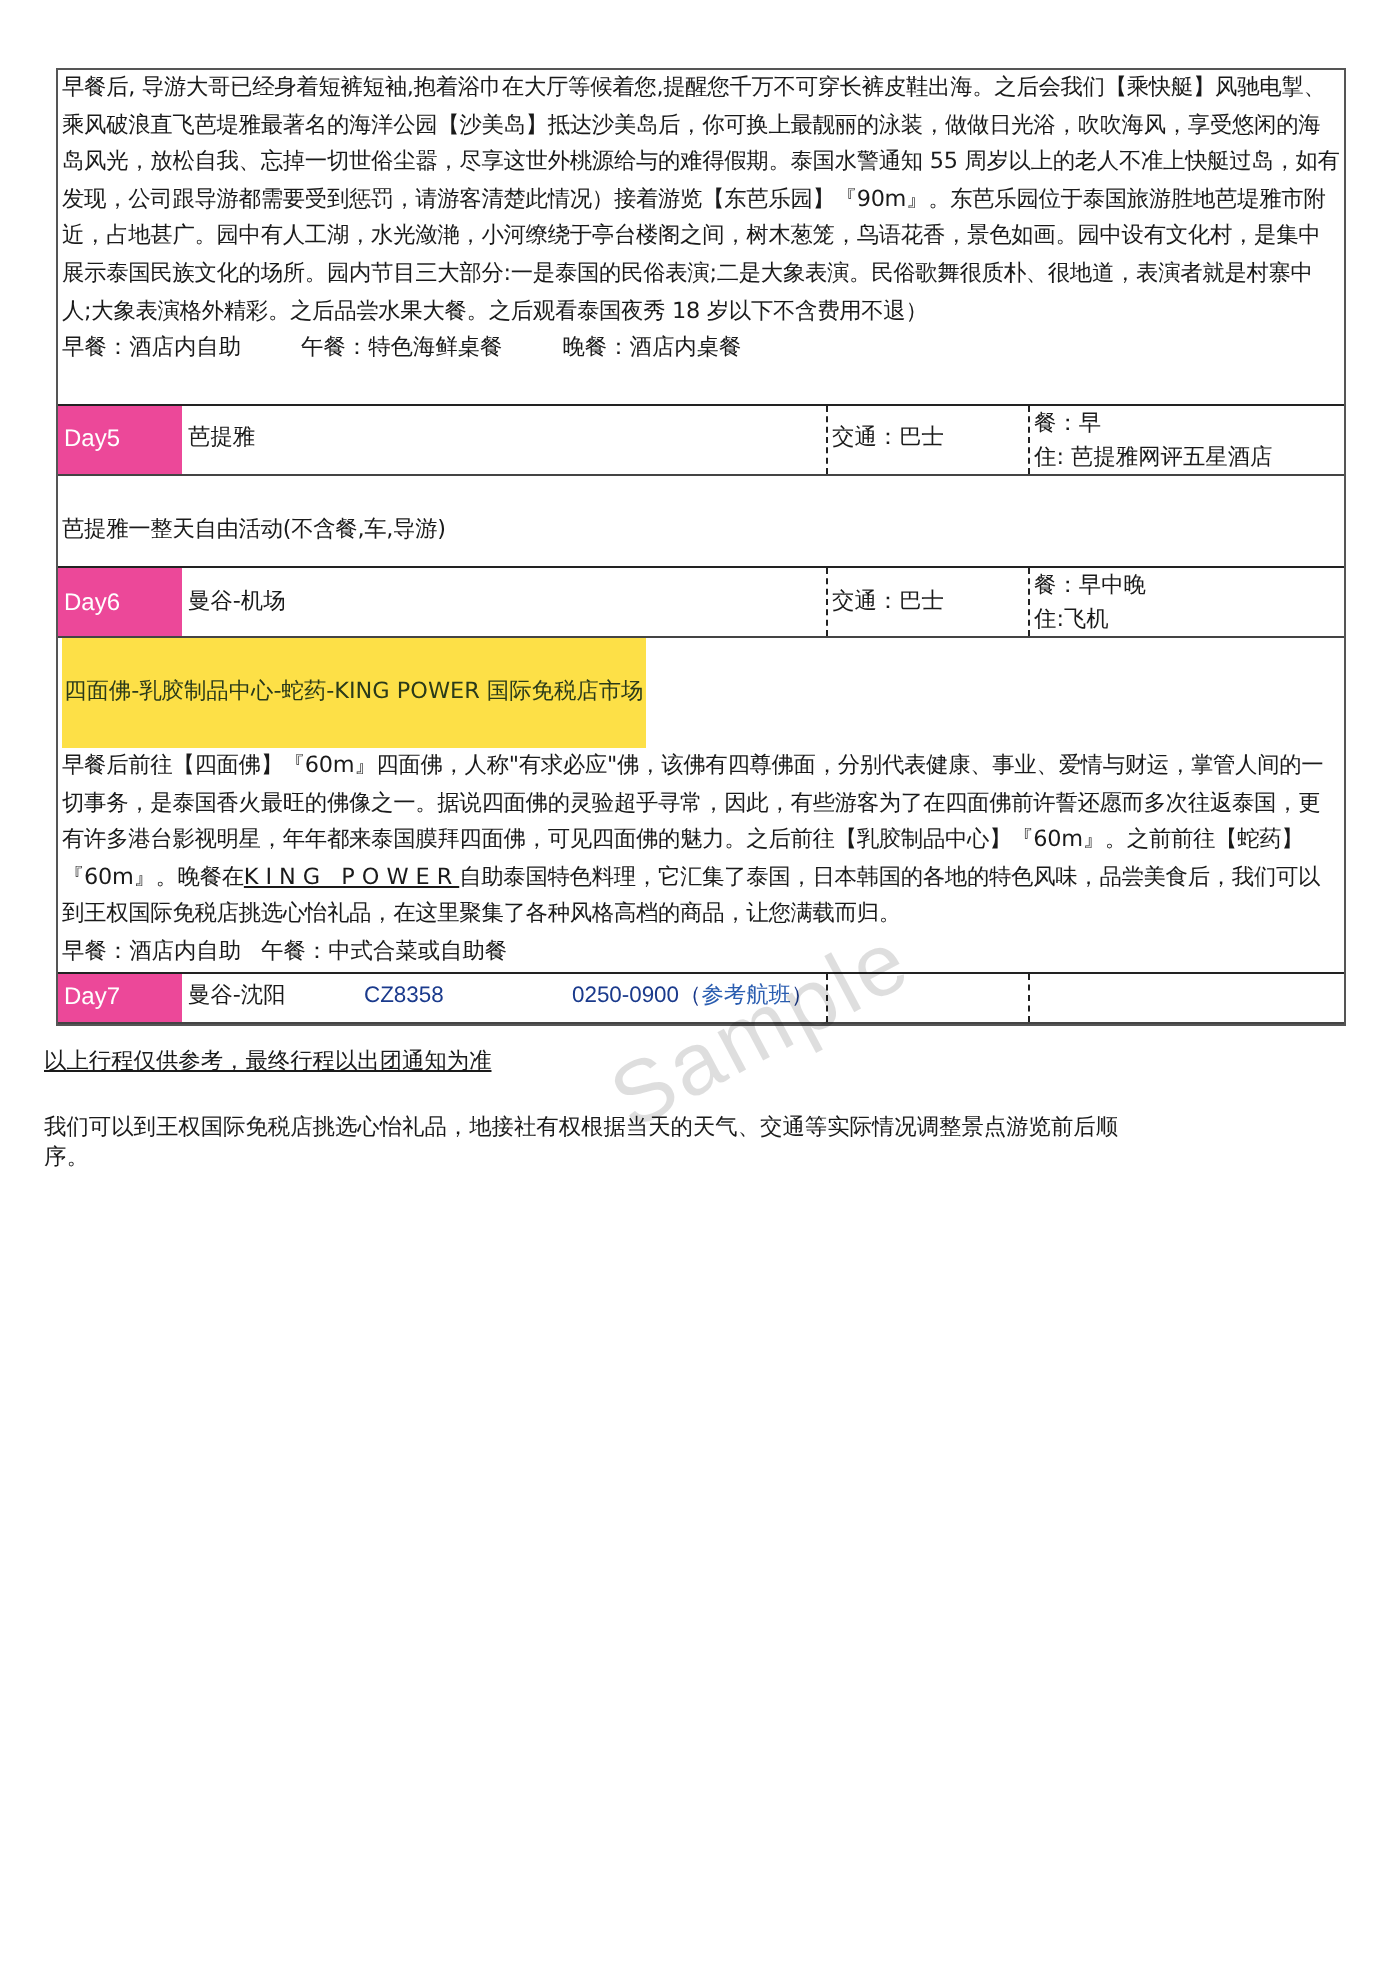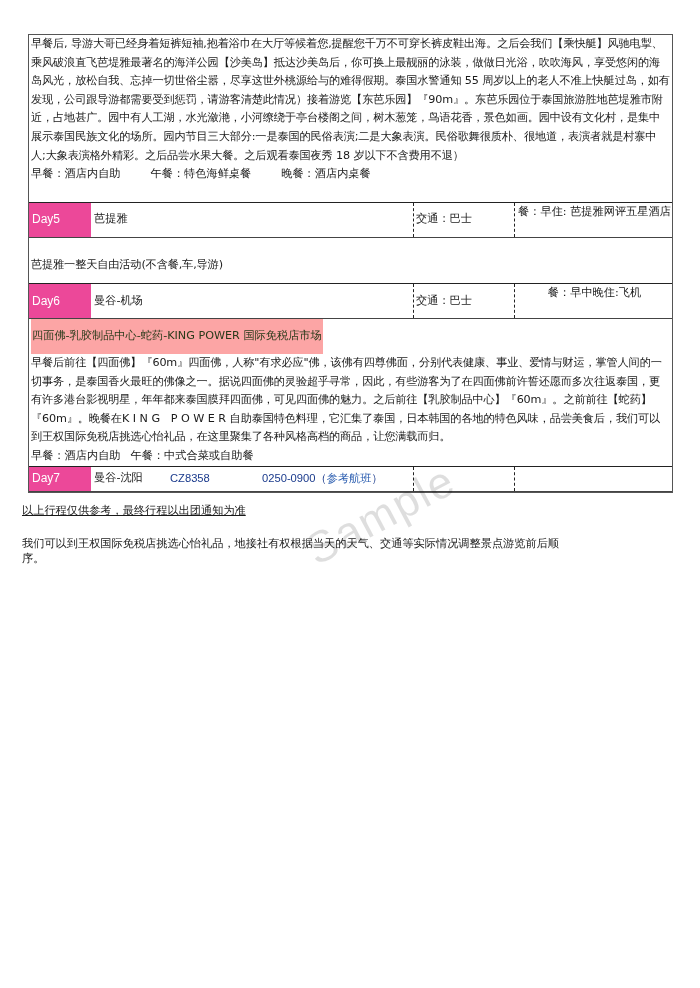--- a/index.html
+++ b/index.html
@@ -28,31 +28,31 @@
   }
   .day-row .route {
     flex: 1; display: flex; align-items: center; padding-left: 3px;
     border-right: 1.5px dashed #222;
   }
   .day-row .transport {
     width: 98px; display: flex; align-items: center; padding-left: 2px;
     border-right: 1.5px dashed #222;
   }
   .day-row .stay {
-    width: 155px; display: flex; justify-content: center;
+    width: 155px; display: flex; flex-direction: column; justify-content: center;
     padding-left: 2px; line-height: 17px;
   }
   .day-row.short { min-height: 24px; }
-  .flight { display: flex; gap: 4px; align-items: center; }
+  .flight { display: flex; gap: 16px; align-items: center; }
   .flight .city { width: 72px; }
   .flight .no { width: 88px; color: #1a3a8c; font-family: "Liberation Sans", sans-serif; }
   .flight .time { color: #1a3a8c; font-family: "Liberation Sans", sans-serif; }
   .flight .ref { color: #2a5db0; margin-top: 44px; }
-  .highlight { background: #fca5a5; color: #2a3a1a; display: inline-block; padding: 8px 1px; }
-  .spaced { letter-spacing: 3.5px; }
+  .highlight { background: #fde047; color: #2a3a1a; display: inline-block; padding: 18px 1px; }
+  .spaced { letter-spacing: 3.5px; text-decoration: underline; }
   .notes { margin-top: 10px; font-size: 11.2px; }
   .notes .disclaimer { text-decoration: underline; margin: 0 0 0 -6px; }
   .notes .adjust { margin: 18px 0 0 -6px; }
   .watermark {
     position: absolute; left: 300px; top: 490px; font-size: 44px;
     color: rgba(0,0,0,0.13); transform: rotate(-28deg); letter-spacing: 2px;
     font-family: "Liberation Sans", sans-serif; pointer-events: none;
   }
 </style>
 </head>

